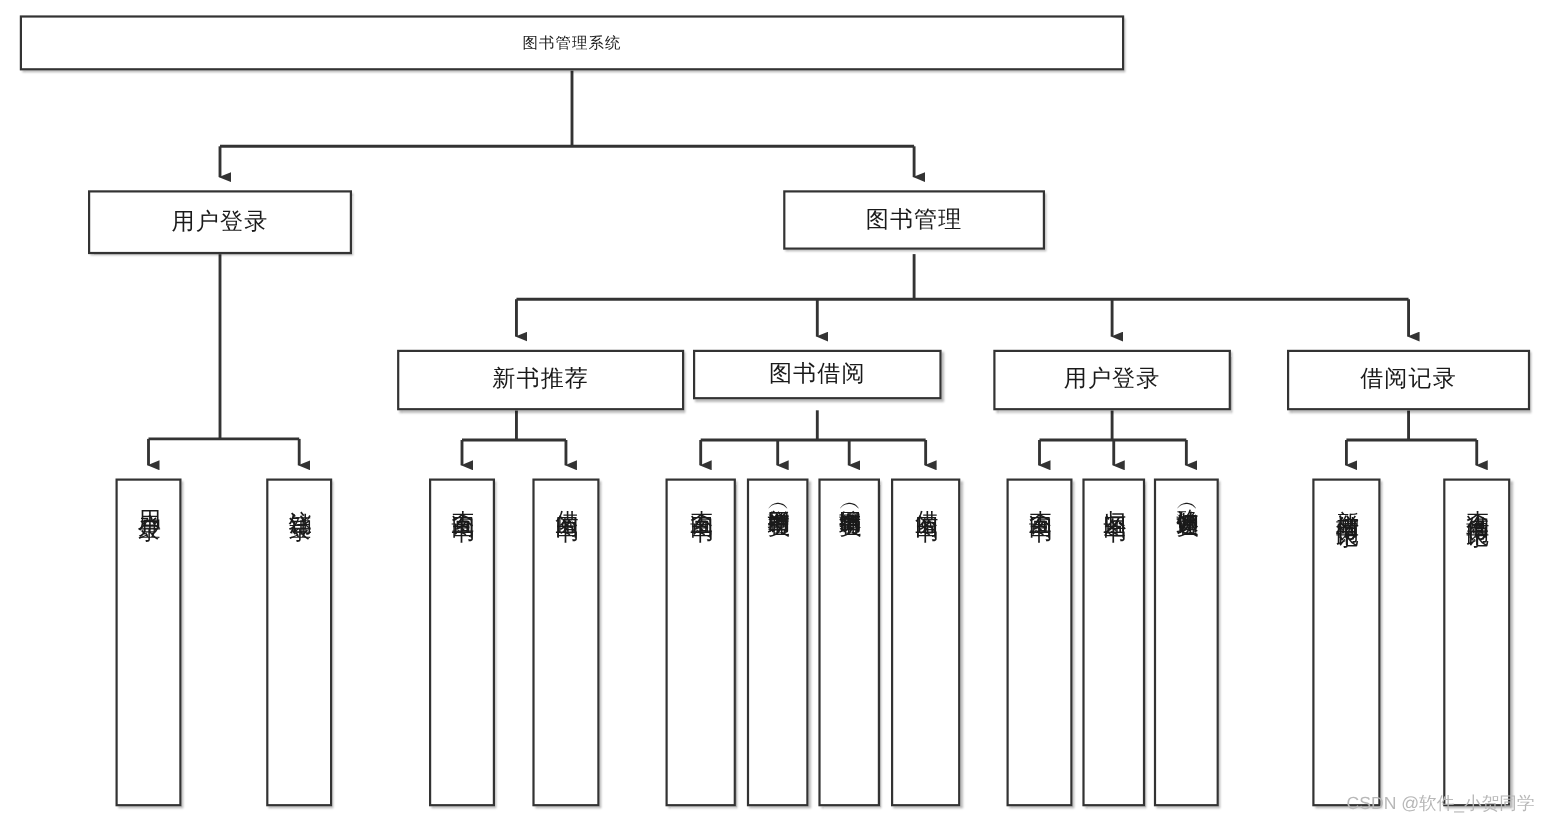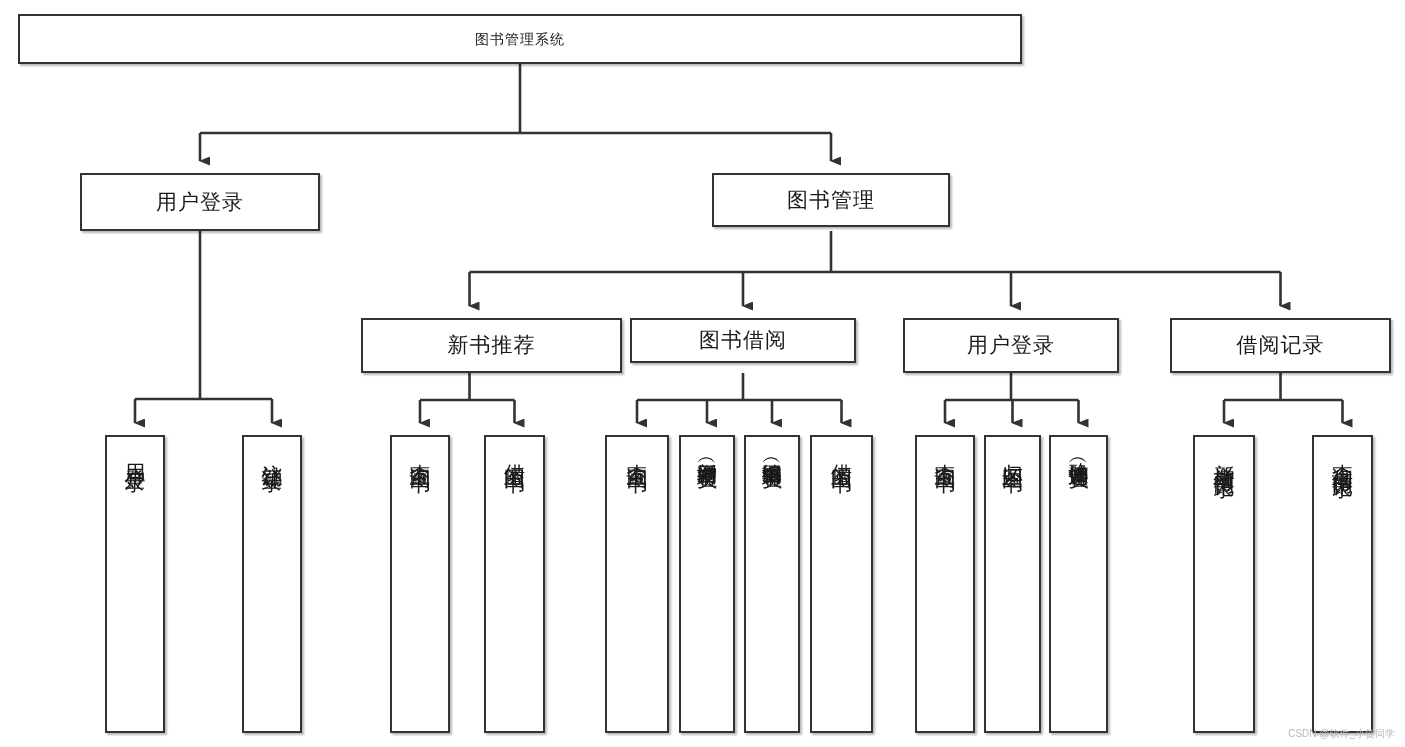--- a/index.html
+++ b/index.html
@@ -59,21 +59,21 @@
     letter-spacing: 3px;
   }
   .node-box.vertical.tall .node-label {
     font-size: 20px;
     letter-spacing: 1px;
   }
   #watermark {
     position: absolute;
     right: 10px;
     bottom: 6px;
-    font-size: 10px;
+    font-size: 16px;
     color: #b8b8b8;
     white-space: nowrap;
     user-select: none;
   }
 </style>
 </head>
 <body>
 
 <div id="diagram-root">
 

